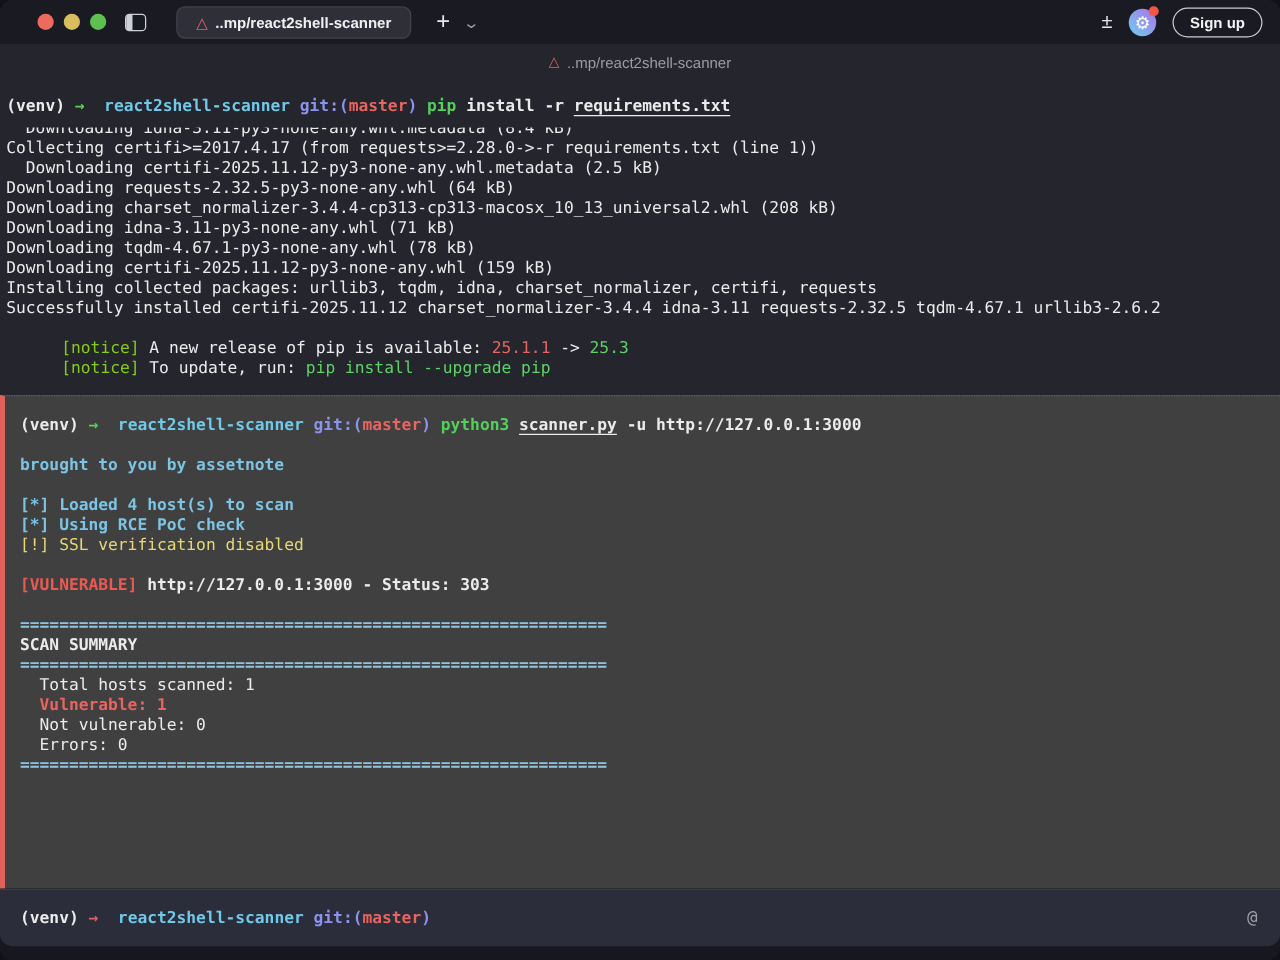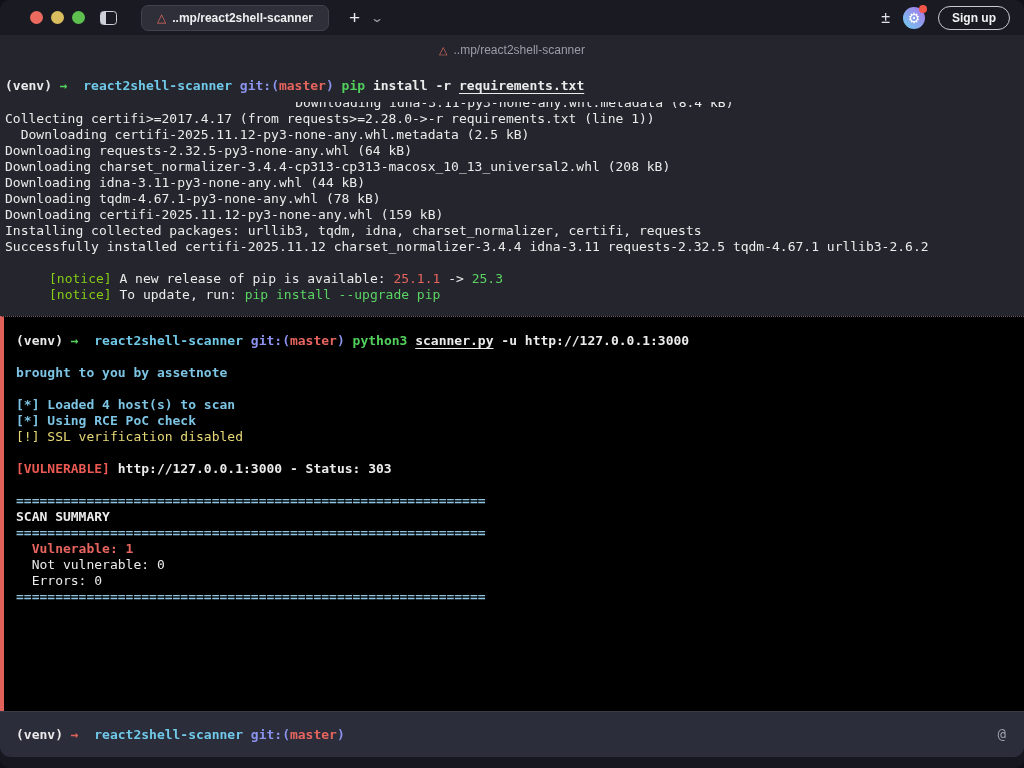--- a/index.html
+++ b/index.html
@@ -42,26 +42,26 @@
   .arrow-ok { color:#52d05c; }
   .arrow-err { color:#e0605a; }
   .dir { color:#70c9e8; }
   .gitp { color:#8b93ee; }
   .branch { color:#e8655f; }
   .prog { color:#52d05c; }
   .und { text-decoration:underline; text-underline-offset:3px; }
 
   .cmd1-row { margin-top:13px; }
   .out-clip { margin-top:8px; overflow:hidden; }
-  .out-clip .first { margin-top:-7px;text-align:center; }
+  .out-clip .first { margin-top:-7px; }
   .lav { color:#84cc16;margin-left:44px; }
   .redc { color:#e8655f; }
   .grnc { color:#5cd464; }
 
-  .block2 { margin-top:13px; background:#000000; border-left:4px solid #e0605a; border-top:1px dotted #6b5b60; padding:0 16px 16px 12px; flex:1 1 auto; }
+  .block2 { margin-top:13px; background:#404040; border-left:4px solid #e0605a; border-top:1px dotted #6b5b60; padding:0 16px 16px 12px; flex:1 1 auto; }
   .cmd2-row { margin-top:16px; }
   .cyanc { color:#7cc4e4; font-weight:bold; }
   .yelc { color:#e6d975; font-weight:normal; }
   .sep { color:#8ec4e0; font-weight:bold; }
   .b { font-weight:bold; }
   .vuln-tag { color:#ea5a52; font-weight:bold; }
 
   
   .bottom-wrap { flex:0 0 57px; background:#17181f; }
   .input-block { height:46px; background:#2b2d3a; border-top:1px solid #3a3c49; border-radius:0 0 10px 10px; position:relative;
@@ -105,21 +105,21 @@
     </div>
 
     <div class="pad cmdline cmd1-row"><span class="venv">(venv) </span><span class="arrow-ok">→  </span><span class="dir">react2shell-scanner </span><span class="gitp">git:(</span><span class="branch">master</span><span class="gitp">) </span><span class="prog">pip </span><span>install -r </span><span class="und">requirements.txt</span></div>
 
     <div class="pad out-clip">
       <div class="tl first">  Downloading idna-3.11-py3-none-any.whl.metadata (8.4 kB)</div>
       <div class="tl">Collecting certifi&gt;=2017.4.17 (from requests&gt;=2.28.0-&gt;-r requirements.txt (line 1))</div>
       <div class="tl">  Downloading certifi-2025.11.12-py3-none-any.whl.metadata (2.5 kB)</div>
       <div class="tl">Downloading requests-2.32.5-py3-none-any.whl (64 kB)</div>
       <div class="tl">Downloading charset_normalizer-3.4.4-cp313-cp313-macosx_10_13_universal2.whl (208 kB)</div>
-      <div class="tl">Downloading idna-3.11-py3-none-any.whl (44 kB)</div>
+      <div class="tl">Downloading idna-3.11-py3-none-any.whl (71 kB)</div>
       <div class="tl">Downloading tqdm-4.67.1-py3-none-any.whl (78 kB)</div>
       <div class="tl">Downloading certifi-2025.11.12-py3-none-any.whl (159 kB)</div>
       <div class="tl">Installing collected packages: urllib3, tqdm, idna, charset_normalizer, certifi, requests</div>
       <div class="tl">Successfully installed certifi-2025.11.12 charset_normalizer-3.4.4 idna-3.11 requests-2.32.5 tqdm-4.67.1 urllib3-2.6.2</div>
       <div class="tl"></div>
       <div class="tl"><span class="lav">[notice]</span><span> A new release of pip is available: </span><span class="redc">25.1.1</span><span> -&gt; </span><span class="grnc">25.3</span></div>
       <div class="tl"><span class="lav">[notice]</span><span> To update, run: </span><span class="grnc">pip install --upgrade pip</span></div>
     </div>
 
     <div class="block2">
@@ -129,20 +129,21 @@
       <div class="tl"></div>
       <div class="tl cyanc">[*] Loaded 4 host(s) to scan</div>
       <div class="tl cyanc">[*] Using RCE PoC check</div>
       <div class="tl yelc">[!] SSL verification disabled</div>
       <div class="tl"></div>
       <div class="tl"><span class="vuln-tag">[VULNERABLE]</span><span class="b"> http://127.0.0.1:3000 - Status: 303</span></div>
       <div class="tl"></div>
       <div class="tl sep">============================================================</div>
       <div class="tl b">SCAN SUMMARY</div>
       <div class="tl sep">============================================================</div>
+      <div class="tl">  Total hosts scanned: 1</div>
       <div class="tl redc b">  Vulnerable: 1</div>
       <div class="tl">  Not vulnerable: 0</div>
       <div class="tl">  Errors: 0</div>
       <div class="tl sep">============================================================</div>
     </div>
   </div>
 
   <div class="bottom-wrap">
     <div class="input-block">
       <div class="cmdline"><span class="venv">(venv) </span><span class="arrow-err">→  </span><span class="dir">react2shell-scanner </span><span class="gitp">git:(</span><span class="branch">master</span><span class="gitp">) </span></div>

